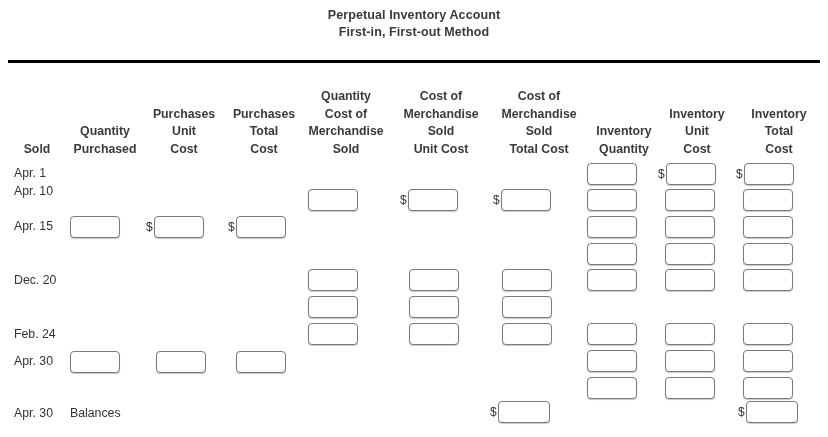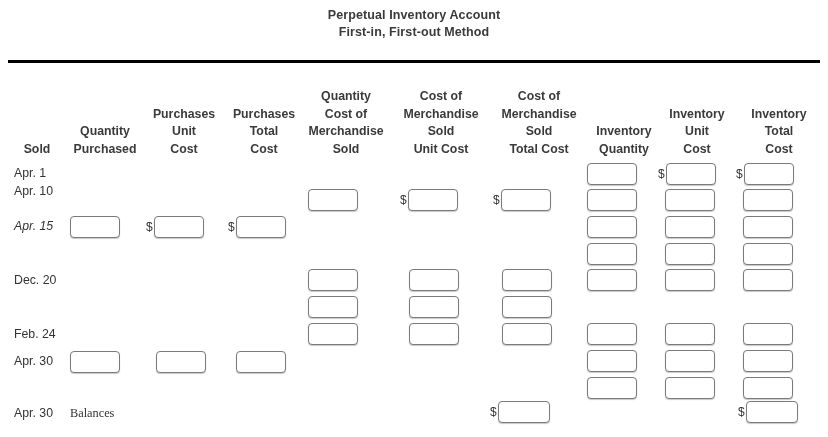--- a/index.html
+++ b/index.html
@@ -119,26 +119,26 @@
   <div class="col-head" style="left:490px;width:98px;">Cost of<br>Merchandise<br>Sold<br>Total Cost</div>
   <div class="col-head" style="left:578px;width:92px;">Inventory<br>Quantity</div>
   <div class="col-head" style="left:656px;width:82px;">Inventory<br>Unit<br>Cost</div>
   <div class="col-head" style="left:738px;width:82px;">Inventory<br>Total<br>Cost</div>
 </div>
 
 <div id="grid">
 
   <div class="date-label" style="left:14px;top:166px;">Apr. 1</div>
   <div class="date-label" style="left:14px;top:184px;">Apr. 10</div>
-  <div class="date-label" style="left:14px;top:219px;font-style:italic;">Apr. 15</div>
+  <div class="date-label" style="left:14px;top:219px;">Apr. 15</div>
   <div class="date-label" style="left:14px;top:273px;">Dec. 20</div>
   <div class="date-label" style="left:14px;top:327px;">Feb. 24</div>
   <div class="date-label" style="left:14px;top:354px;">Apr. 30</div>
   <div class="date-label" style="left:14px;top:406px;">Apr. 30</div>
-  <div class="balances-label" style="left:70px;top:406px;font-family:Liberation Serif, serif;">Balances</div>
+  <div class="balances-label" style="left:70px;top:406px;">Balances</div>
 
   <div class="cell" style="left:70px;top:216px;">
     <input class="ibox" type="text" value="" style="">
   </div>
   <div class="cell" style="left:146px;top:216px;">
     <span class="dollar">$</span>
     <input class="ibox" type="text" value="" style="">
   </div>
   <div class="cell" style="left:228px;top:216px;">
     <span class="dollar">$</span>

